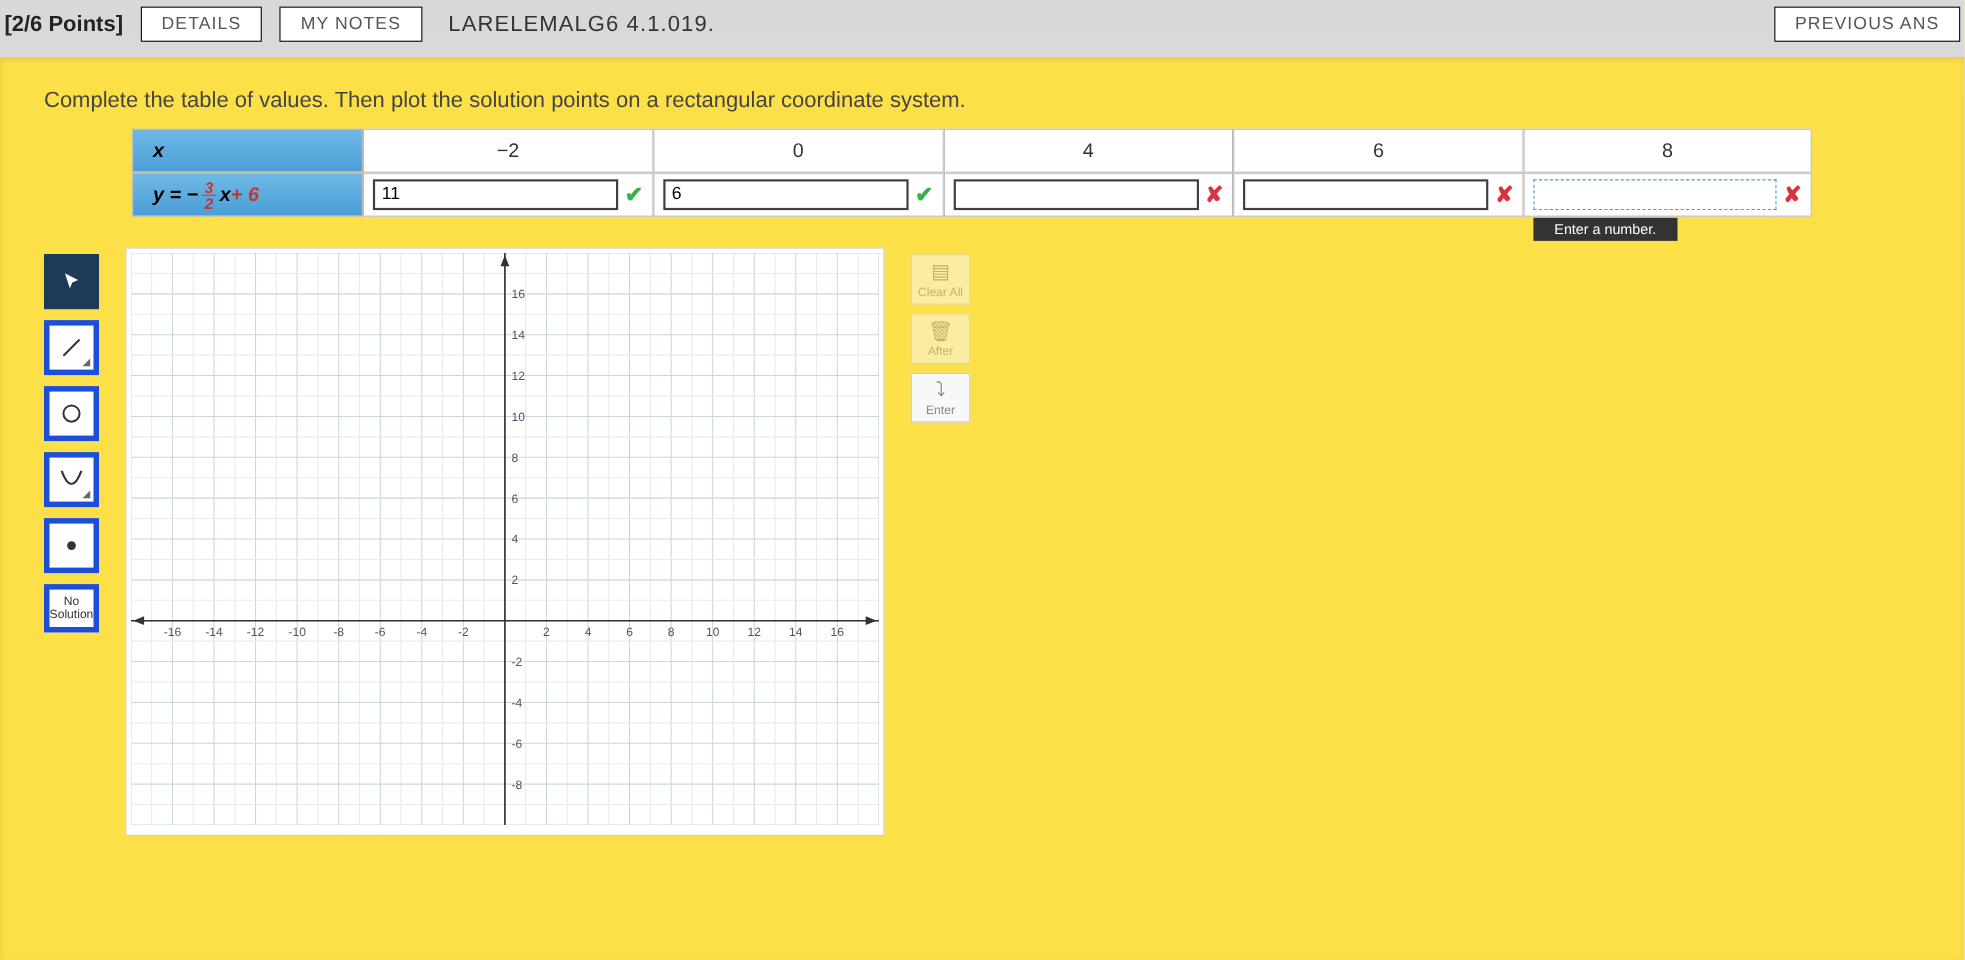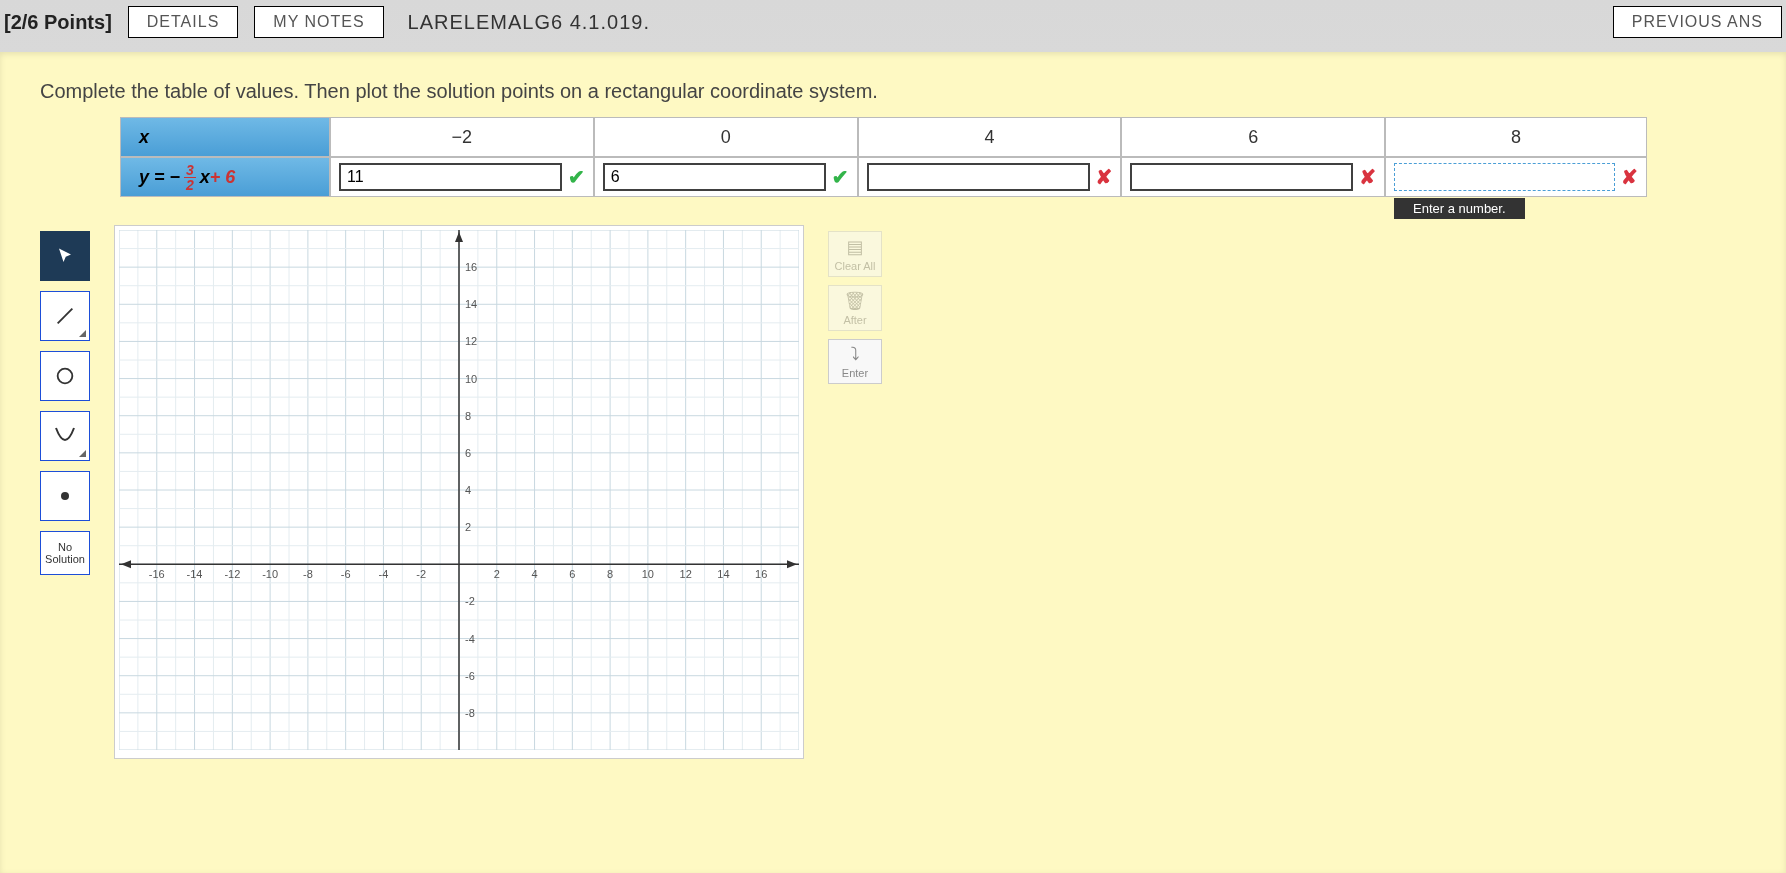--- a/index.html
+++ b/index.html
@@ -25,21 +25,21 @@
   padding: 6px 18px;
   font-size: 16px;
   color: #555;
   letter-spacing: 1px;
   cursor: pointer;
 }
 .assign { font-size: 20px; color: #333; letter-spacing: 1px; margin-left: 8px;}
 .prev { margin-left: auto; }
 
 .content {
-  background: #fef9c3;
+  background: #fde047;
   margin: 8px 0 0 0;
   padding: 28px 40px 0 40px;
   height: calc(100% - 52px);
   box-shadow: inset 0 2px 6px rgba(0,0,0,0.1);
 }
 .prompt { font-size: 20px; color: #444; margin-bottom: 14px;}
 
 .vtable { display: flex; margin-left: 80px; margin-bottom: 28px;}
 .vtable .col { display: flex; flex-direction: column; }
 .vtable .col.first .cell { min-width: 210px; }
@@ -99,21 +99,21 @@
   font-size: 13px;
   padding: 3px 19px;
   white-space: nowrap;
   z-index: 5;
 }
 
 .lower { display: flex; gap: 24px; align-items: flex-start;}
 .toolbox { display:flex; flex-direction:column; gap:10px; margin-top:6px;}
 .tool {
   width: 50px; height: 50px;
-  border: 1px solid #1d4ed8;
+  border: 5px solid #1d4ed8;
   background: #fff;
   display:flex;align-items:center;justify-content:center;
   cursor:pointer;
   font-size: 20px;
   position: relative;
 }
 .tool.active { background: #1e3a56; color:#fff; border-color:#1e3a56;}
 .tool .corner { position:absolute; right:3px; bottom:3px; width:0;height:0; border-left:7px solid transparent; border-bottom:7px solid #666;}
 .tool.nosol { height:44px; font-size:11px; text-align:center; line-height:1.1; flex-direction:column;}
 

